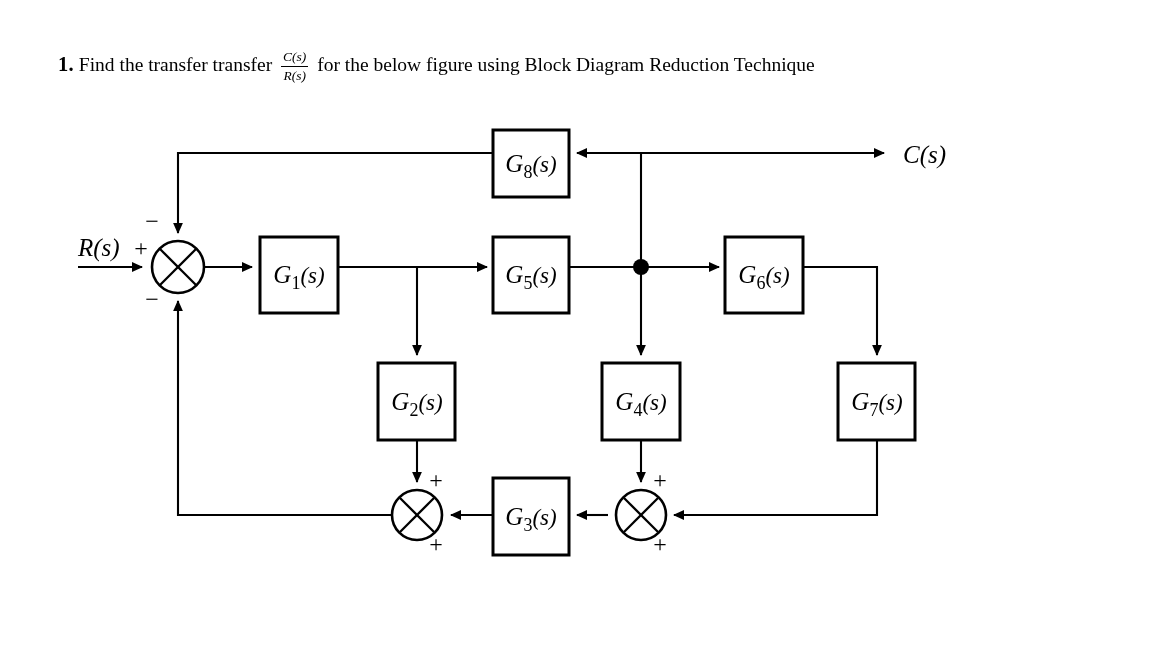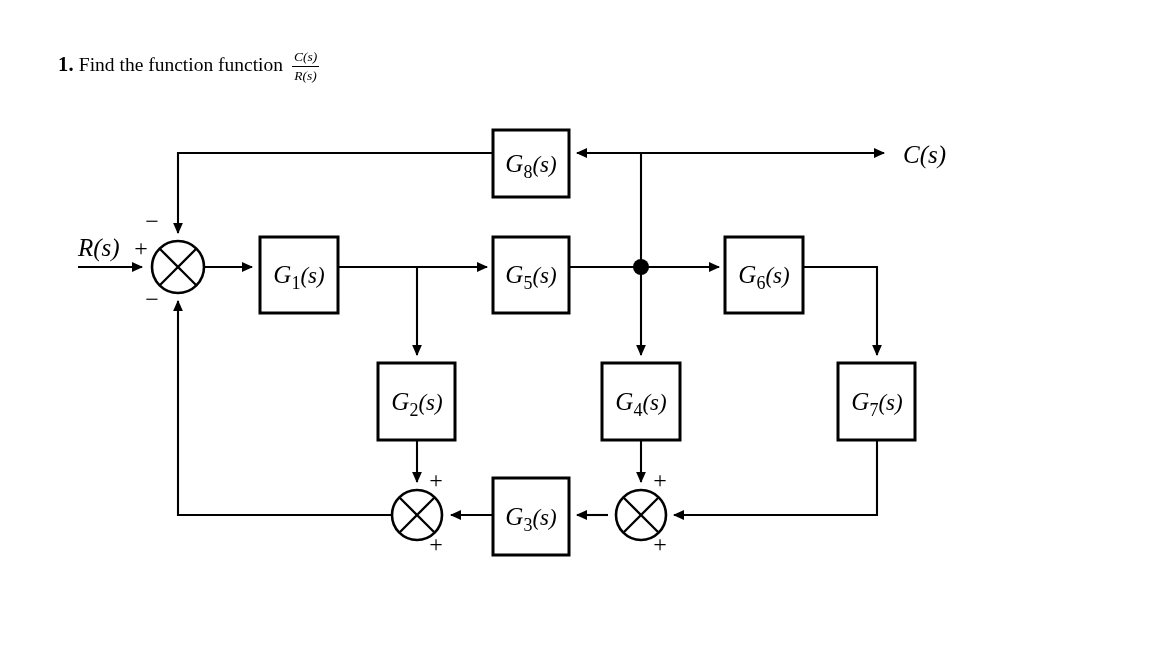--- a/index.html
+++ b/index.html
@@ -97,25 +97,26 @@
     stroke-width: 2.3;
     fill: none;
   }
   .node-dot { fill: #000; }
 </style>
 </head>
 <body>
 
 <div id="question">
   <span class="qnum">1.</span>
-  <span>Find the function function</span>
+  <span>Find the transfer transfer</span>
   <span class="frac">
     <span class="num it">C(s)</span>
     <span class="den it">R(s)</span>
   </span>
+  <span>for the below figure using Block Diagram Reduction Technique</span>
 </div>
 
 <div id="diagram">
 <svg width="1152" height="552" viewBox="0 0 1152 552" xmlns="http://www.w3.org/2000/svg">
   <defs>
     <marker id="ah" markerWidth="11" markerHeight="11" refX="10" refY="5.5" orient="auto" markerUnits="userSpaceOnUse">
       <path d="M0,0.6 L11,5.5 L0,10.4 z" fill="#000"></path>
     </marker>
   </defs>
 

